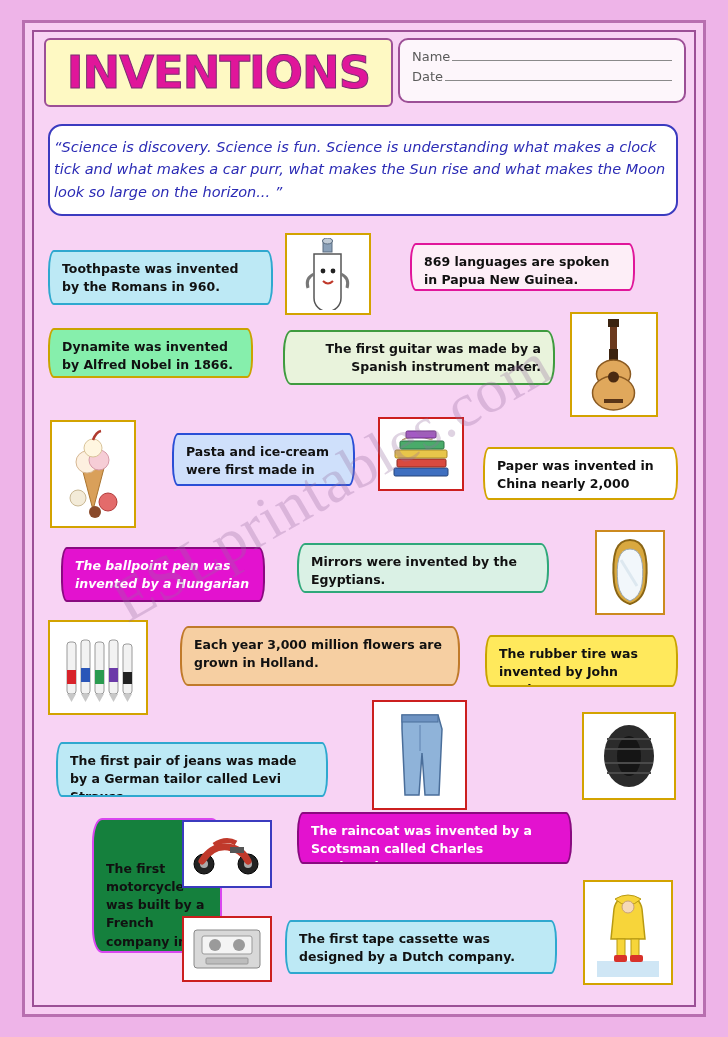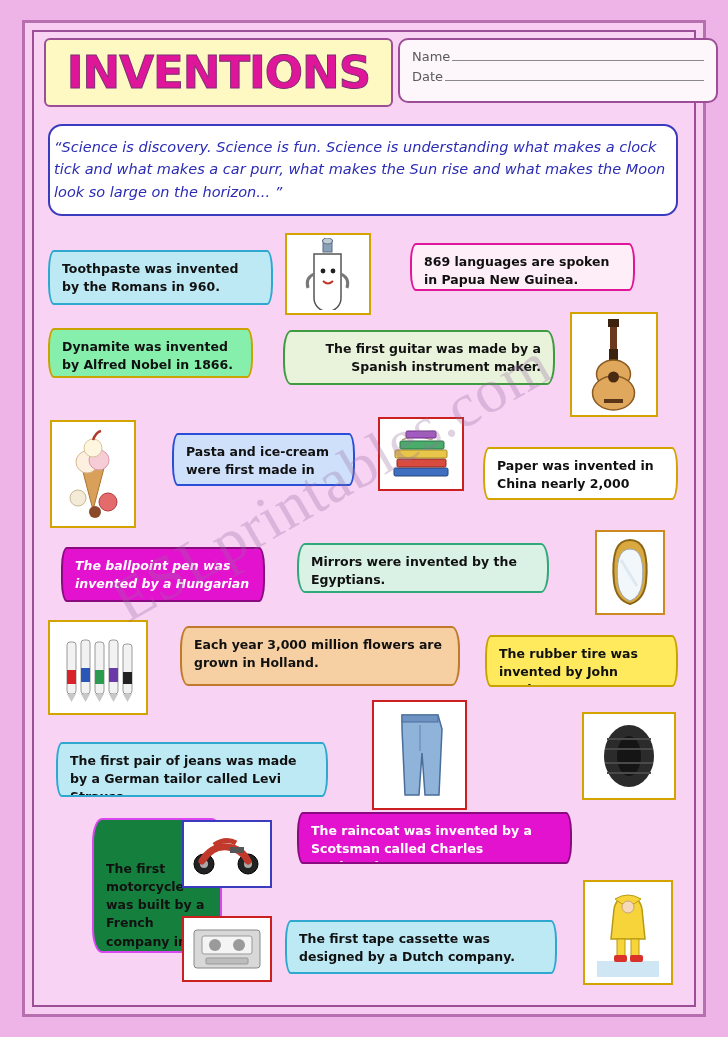--- a/index.html
+++ b/index.html
@@ -75,21 +75,21 @@
     font-size: 45px;
     letter-spacing: -1px;
     color: #e0169a;
     -webkit-text-stroke: 1px #7a2f72;
     line-height: 1;
   }
   .name-box {
     position: absolute;
     left: 398px;
     top: 38px;
-    width: 320px;
+    width: 288px;
     height: 65px;
     background: #fdf6fb;
     border: 2px solid #9c4f96;
     border-radius: 10px;
     z-index: 10;
     padding: 8px 12px;
     box-sizing: border-box;
   }
   .field-row {
     font-size: 13px;

